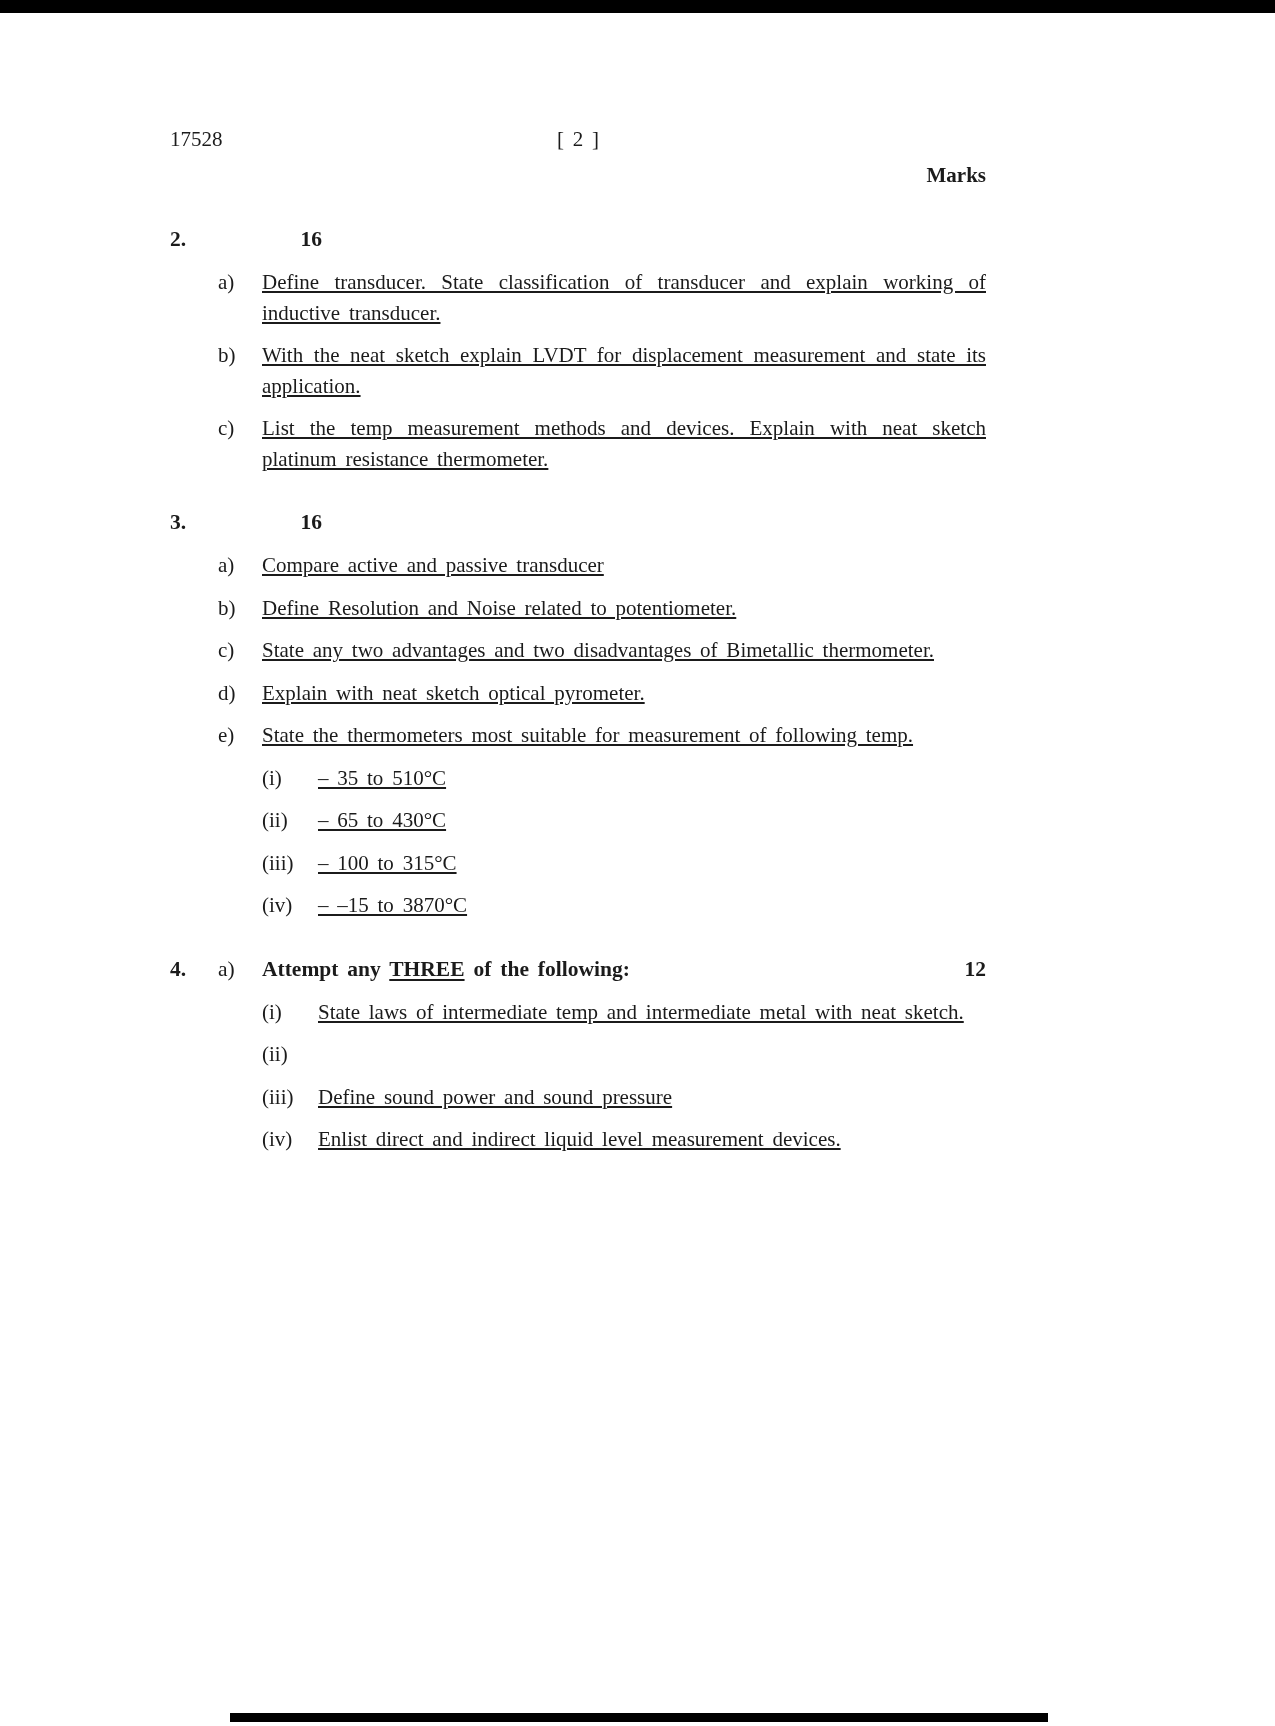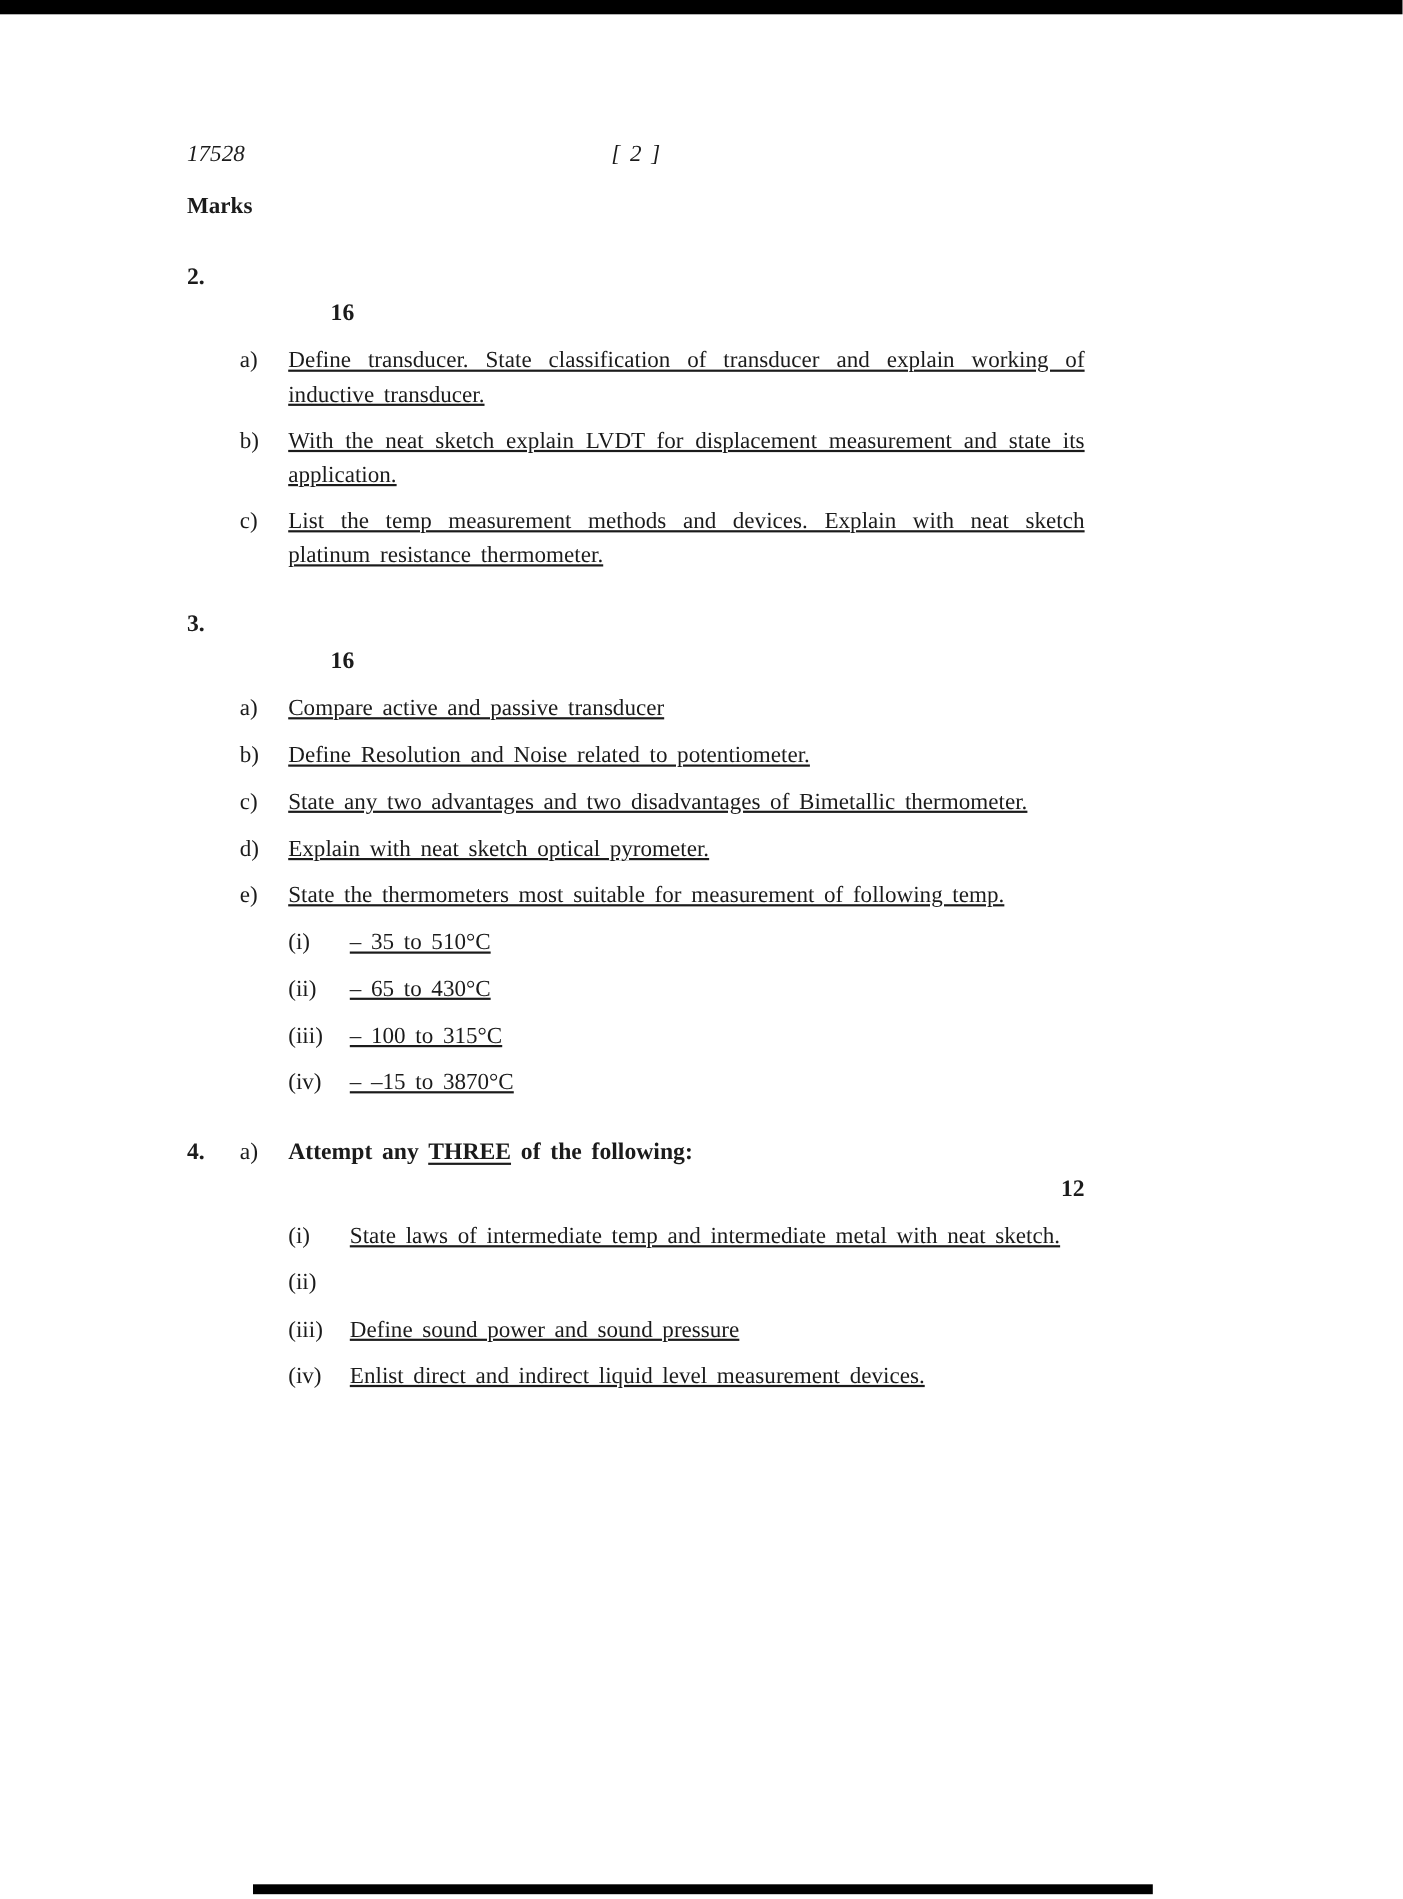--- a/index.html
+++ b/index.html
@@ -10,34 +10,34 @@
   }
   .scan-bar { position:absolute; background:#000; }
   .scan-bar.top { top:0; left:0; width:1275px; height:13px; }
   .scan-bar.bottom { bottom:4px; left:230px; width:818px; height:9px; }
 
   .content {
     position:absolute; left:170px; top:124px; width:816px;
     word-spacing:0.22em;
   }
 
-  .header-row { display:flex; font-size:21px; line-height:31px;font-style:italic; }
+  .header-row { display:flex; font-size:21px; line-height:31px; }
   .header-row .hl { width:33%; }
   .header-row .hc { width:34%; text-align:center; }
   .header-row .hr { width:33%; }
 
-  .marks-row { text-align:left; font-weight:bold; font-size:21px; line-height:31px; margin-top:17px; }
+  .marks-row { text-align:right; font-weight:bold; font-size:21px; line-height:31px; margin-top:5px; }
 
   .question { margin-top:33px; }
   .q-header { display:flex; font-size:21.5px; line-height:31px; font-weight:bold; }
   .q-num { width:48px; flex:0 0 48px; }
   .q-sub { width:44px; flex:0 0 44px; font-weight:normal; }
   .q-title { flex:1 1 auto; }
   .q-title .kw { text-decoration:underline; text-underline-offset:3px; }
-  .q-marks { flex:0 0 60px; text-align:right;margin-top:33px; }
+  .q-marks { flex:0 0 60px; text-align:right; }
 
   .item { display:flex; font-size:21px; line-height:30.5px; margin-top:12px; }
   .item.level1 { padding-left:48px; }
   .item.level1 .item-label { width:44px; flex:0 0 44px; }
   .item.level2 { padding-left:92px; }
   .item.level2 .item-label { width:56px; flex:0 0 56px; }
   .item-text { flex:1 1 auto; text-align:justify;text-decoration:underline; }
 </style>
 </head>
 <body>

